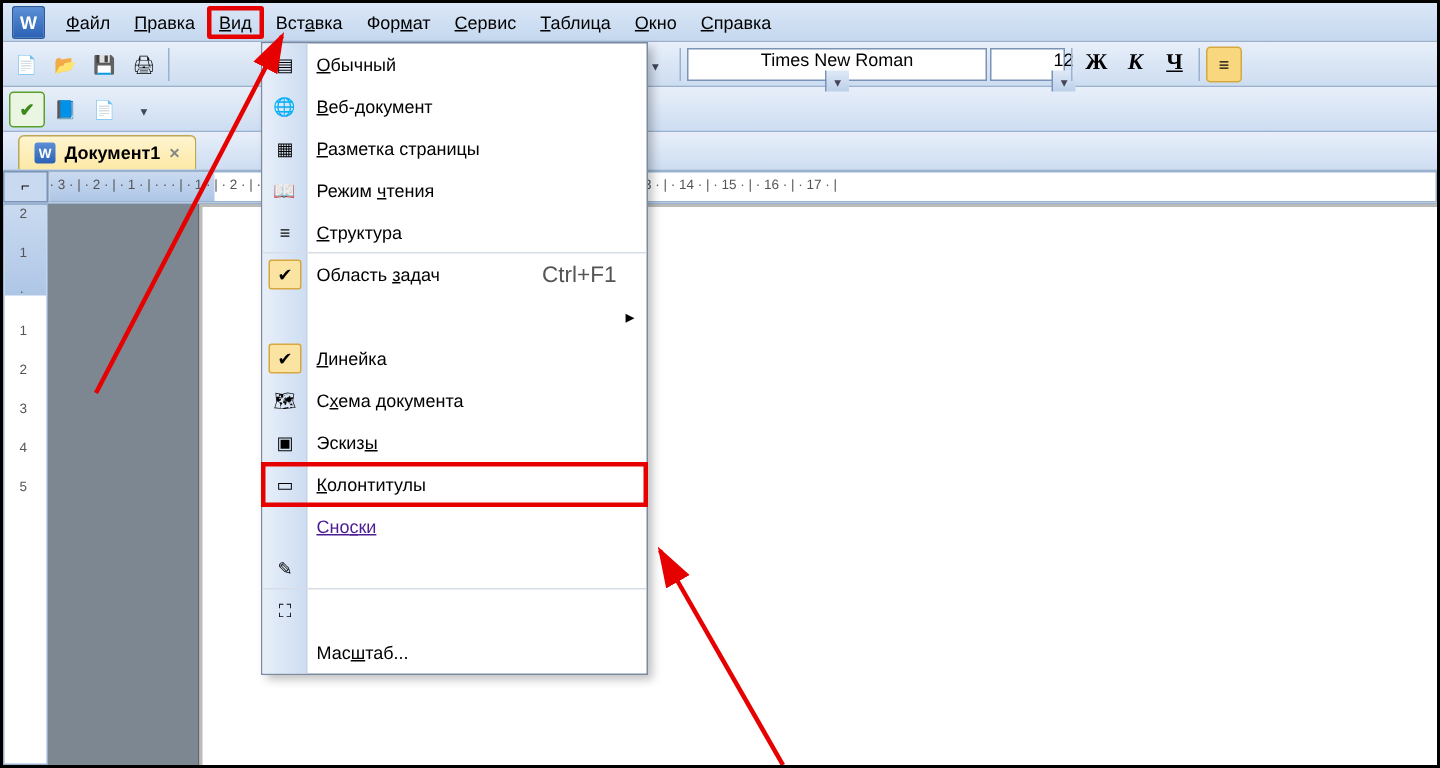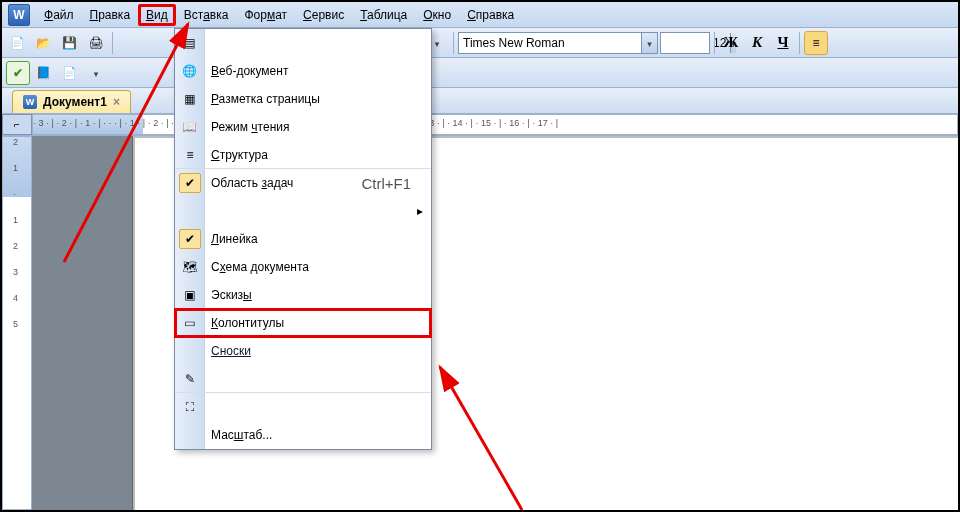--- a/index.html
+++ b/index.html
@@ -49,20 +49,21 @@
     border: 1px solid transparent;
     display:flex;align-items:center;justify-content:center;
     border-radius:3px;
   }
   .sep { width:1px; height:22px; background:#9ab2d0; margin:0 2px; }
 
   .font-box, .size-box {
     height:22px; background:#fff; border:1px solid #7a94b8;
     display:flex;align-items:center;
     font-size:12px;
+    flex-direction:column;
   }
   .font-box { width: 200px; }
   .size-box { width: 50px; padding-left: 48px; }
   .combo-arrow {
     width:16px; height:100%;
     background: linear-gradient(#dfe9f7,#bcd0ea);
     border-left:1px solid #7a94b8;
     display:flex;align-items:center;justify-content:center;
   }
   .combo-text { flex:1; padding:0 4px; }
@@ -173,21 +174,21 @@
     font-size:12px;
   }
   .dd-item .lbl { flex:1; }
   .dd-item .shortcut { color:#555; padding-right:20px; font-size:15px; }
   .dd-item .arrow { position:absolute; right:8px; }
   .dd-item.checked .iconcell {
     background: #fbe3a2;
     border: 1px solid #d7a83f;
     border-radius: 2px;
   }
-  .dd-item.disabled { color:#0f172a;text-decoration:underline; }
+  .dd-item.disabled { color:#4c1d95;text-decoration:underline; }
   .dd-item.highlight-red2 {
     outline: 3px solid #e60000;
     outline-offset: -2px;
   }
 
   
   .annot { position:absolute; left:0; top:0; pointer-events:none; z-index:100; }
 
   
   .glyph { font-family: Arial, sans-serif; }
@@ -310,20 +311,21 @@
   </div>
   <div class="page-gray"></div>
   <div class="page-white"></div>
 </div>
 
 <div class="dropdown">
   <div class="gutter"></div>
   <div id="dd-items">
       <div class="dd-item">
         <span class="iconcell">▤</span>
+        <span class="lbl"><span class="u">О</span>бычный</span>
       </div>
       <div class="dd-item">
         <span class="iconcell">🌐</span>
         <span class="lbl"><span class="u">В</span>еб-документ</span>
       </div>
       <div class="dd-item">
         <span class="iconcell">▦</span>
         <span class="lbl"><span class="u">Р</span>азметка страницы</span>
       </div>
       <div class="dd-item">

